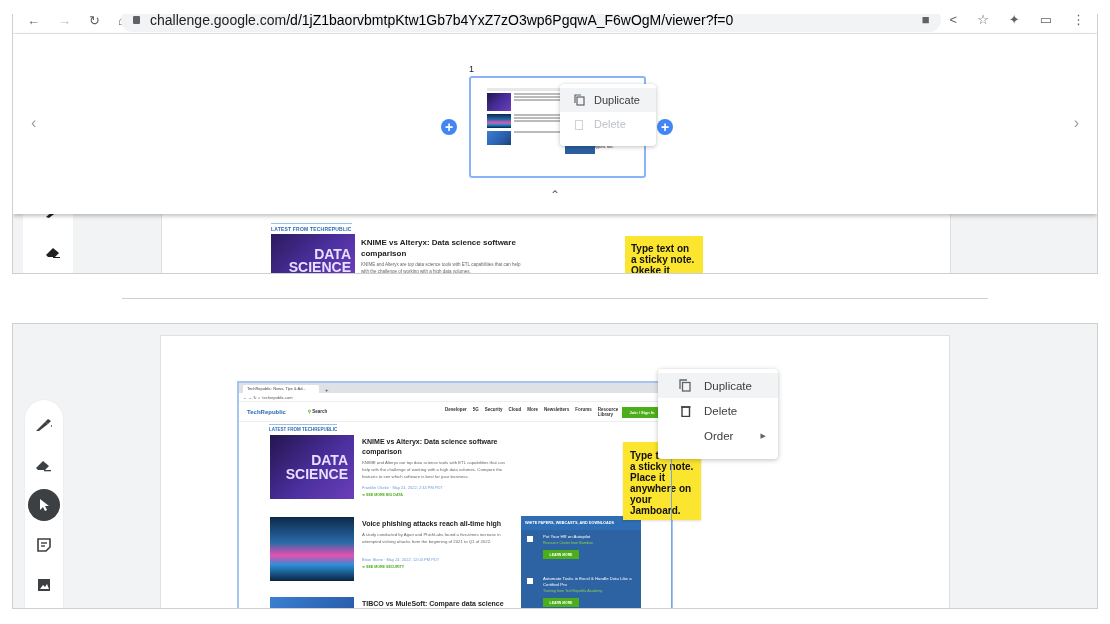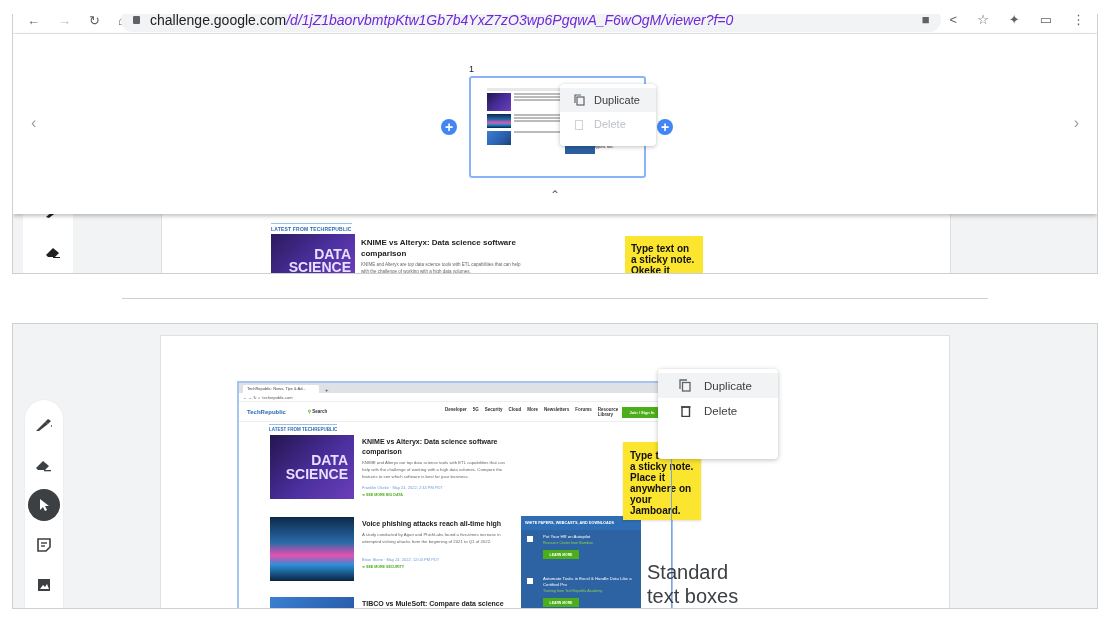--- a/index.html
+++ b/index.html
@@ -4,21 +4,21 @@
 <style>
   * { box-sizing: border-box; margin: 0; padding: 0; }
   body { width: 1110px; height: 624px; background: #ffffff; position: relative; overflow: hidden; font-family: "Liberation Sans", sans-serif; color: #3c4043; }
 
   
   .shot1 { position: absolute; left: 12px; top: 14px; width: 1086px; height: 260px; border: 1px solid #cfcfcf; border-top: none; background: #f1f3f4; overflow: hidden; }
   .browserbar { position: absolute; left: 0; top: 0; width: 100%; height: 20px; background: #fff; display: flex; align-items: center; padding-left: 14px; border-bottom: 1px solid #e5e5e5; }
   .browserbar .nav { display: flex; gap: 18px; color: #5f6368; font-size: 13px; margin-right: 18px; margin-top: -6px; }
   .omnibox { position: absolute; left: 108px; top: -6px; width: 820px; height: 24px; background: #f1f3f4; border-radius: 12px; display: flex; align-items: center; padding-left: 12px; font-size: 14px; color: #202124; }
   .omnibox .lock { width: 7px; height: 8px; background: #5f6368; margin-right: 10px; border-radius: 1px; }
-  .omnibox .url-dim { color: #6d28d9; font-style: italic; }
+  .omnibox .url-dim { color: #000000; }
   .bb-right { position: absolute; right: 12px; top: -2px; display: flex; gap: 20px; color: #5f6368; font-size: 13px; }
 
   .underlay { position: absolute; left: 0; top: 190px; width: 100%; height: 70px; }
   .ul-toolbar { position: absolute; left: 10px; top: 0; width: 50px; height: 70px; background: #fff; }
   .ul-frame { position: absolute; left: 148px; top: 0; width: 790px; height: 70px; background: #fff; border-left: 1px solid #e0e0e0; border-right: 1px solid #e0e0e0; }
   .ul-green { position: absolute; left: 612px; top: 0; width: 40px; height: 6px; background: #4caf1a; }
   .ul-latest { position: absolute; left: 258px; top: 19px; font-size: 5px; font-weight: bold; color: #2a6ab5; border-top: 1px solid #9cc1ea; padding-top: 2px; letter-spacing: 0.2px; }
   .ul-img { position: absolute; left: 258px; top: 30px; width: 84px; height: 40px; background: linear-gradient(135deg, #2b1b5c 0%, #4b2f9e 55%, #6b3fb8 100%); color: #e8e0ff; font-size: 14px; line-height: 13px; text-align: right; padding: 14px 4px 0 0; font-weight: bold; }
   .ul-title { position: absolute; left: 348px; top: 33px; width: 160px; font-size: 8px; font-weight: bold; color: #222; line-height: 11px; }
   .ul-desc { position: absolute; left: 348px; top: 57px; width: 160px; font-size: 4.5px; color: #666; line-height: 7px; }
@@ -304,35 +304,39 @@
       <div class="wp-item" style="margin-top:6px">
         <div class="wp-chk"></div>
         <div class="wp-t"><span>Automate Tasks in Excel &amp; Handle Data Like a Certified Pro</span><br><span class="wp-s">Training from TechRepublic Academy</span></div>
         <div class="wp-btn" style="top:26px">LEARN MORE</div>
       </div>
     </div>
   </div>
 
   <div class="sticky">Type text on a sticky note. Place it anywhere on your Jamboard.</div>
   <div class="guide-line"></div>
-  <div class="std-text" style="width:110px">Standard text boxes</div>
 
   <div class="menu-big">
     <div class="mi hover">
       <span class="ic">
           <svg width="12" height="13">
             <rect x="3.5" y="3.5" width="7.5" height="8.5" fill="none" stroke="#5f6368" stroke-width="1.3"></rect>
             <path d="M1 10 V1 H8" fill="none" stroke="#5f6368" stroke-width="1.3"></path>
           </svg>
         </span>
       <span>Duplicate</span>
     </div>
     <div class="mi">
       <span class="ic">
           <svg width="11" height="12">
             <rect x="2" y="2" width="7.5" height="9.5" fill="none" stroke="#3c4043" stroke-width="1.4"></rect>
             <line x1="1" y1="2" x2="10.5" y2="2" stroke="#3c4043" stroke-width="1.4"></line>
           </svg>
         </span>
       <span>Delete</span>
     </div>
+    <div class="mi">
+      <span class="ic"></span>
+      <span>Order</span>
+      <span class="arrow">▶</span>
+    </div>
   </div>
 </div>
 
 </body></html>

